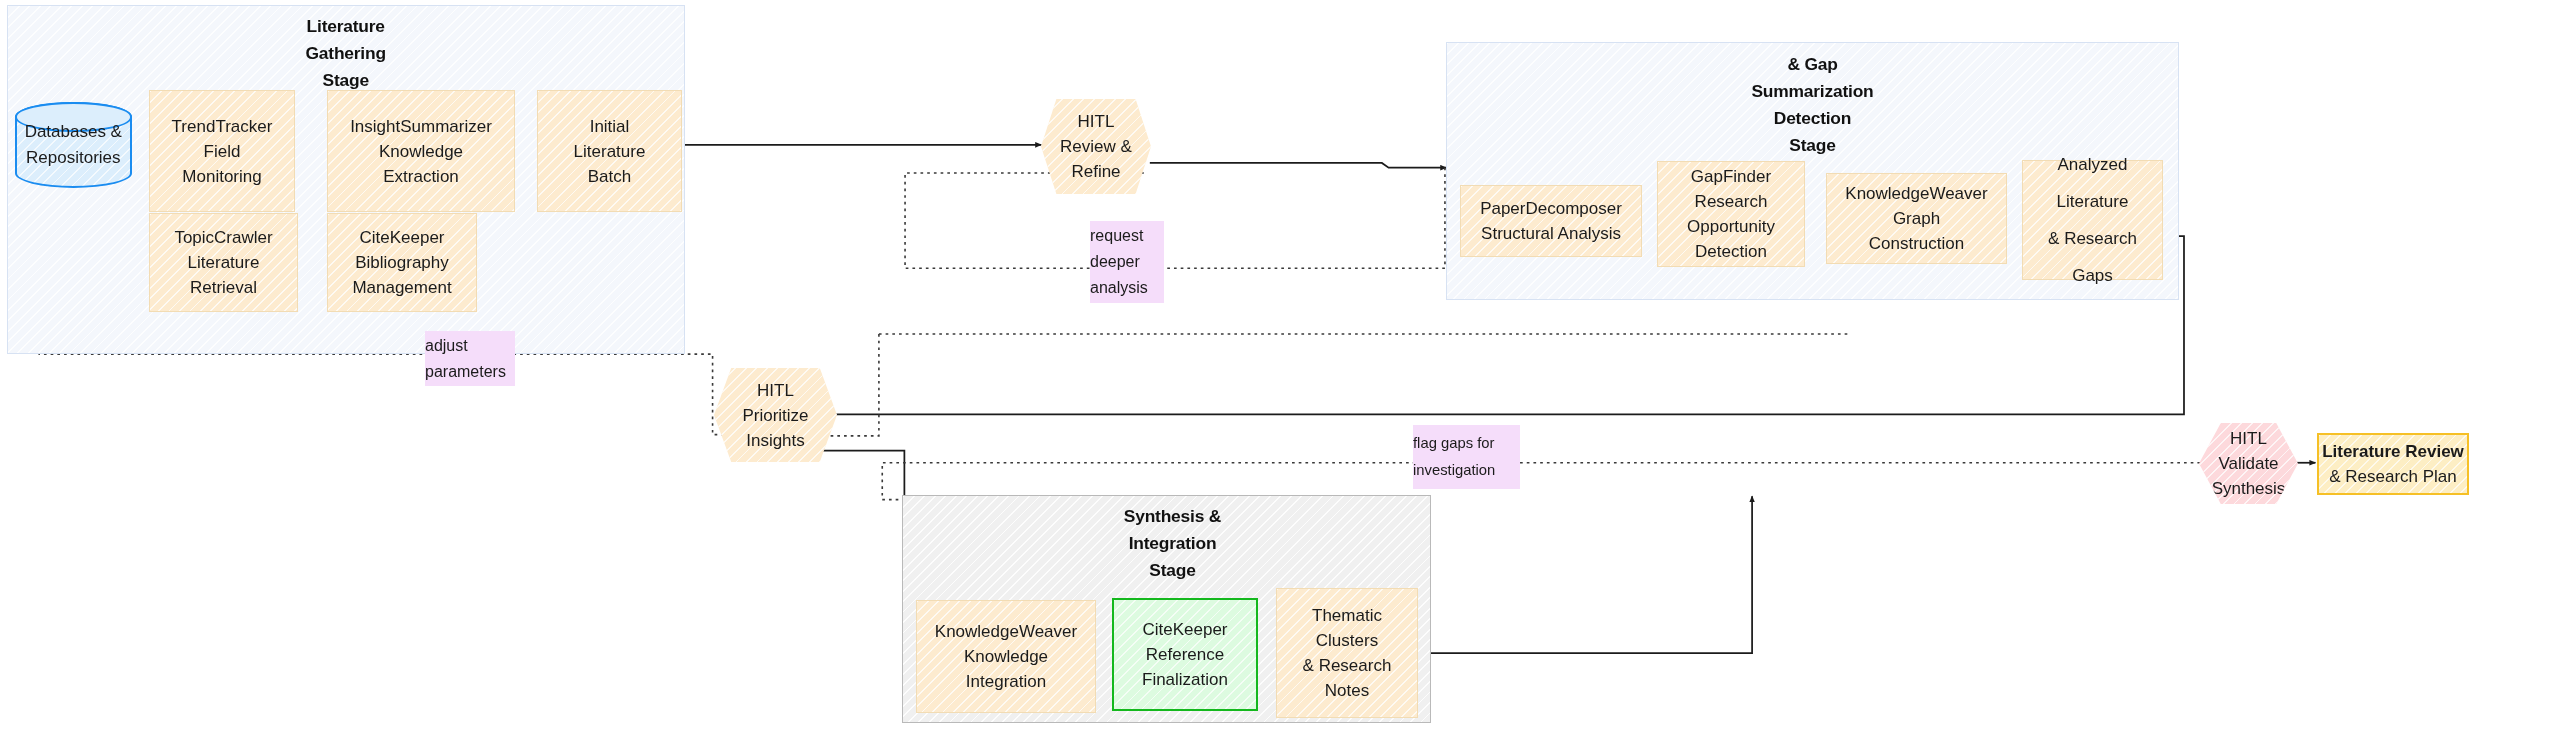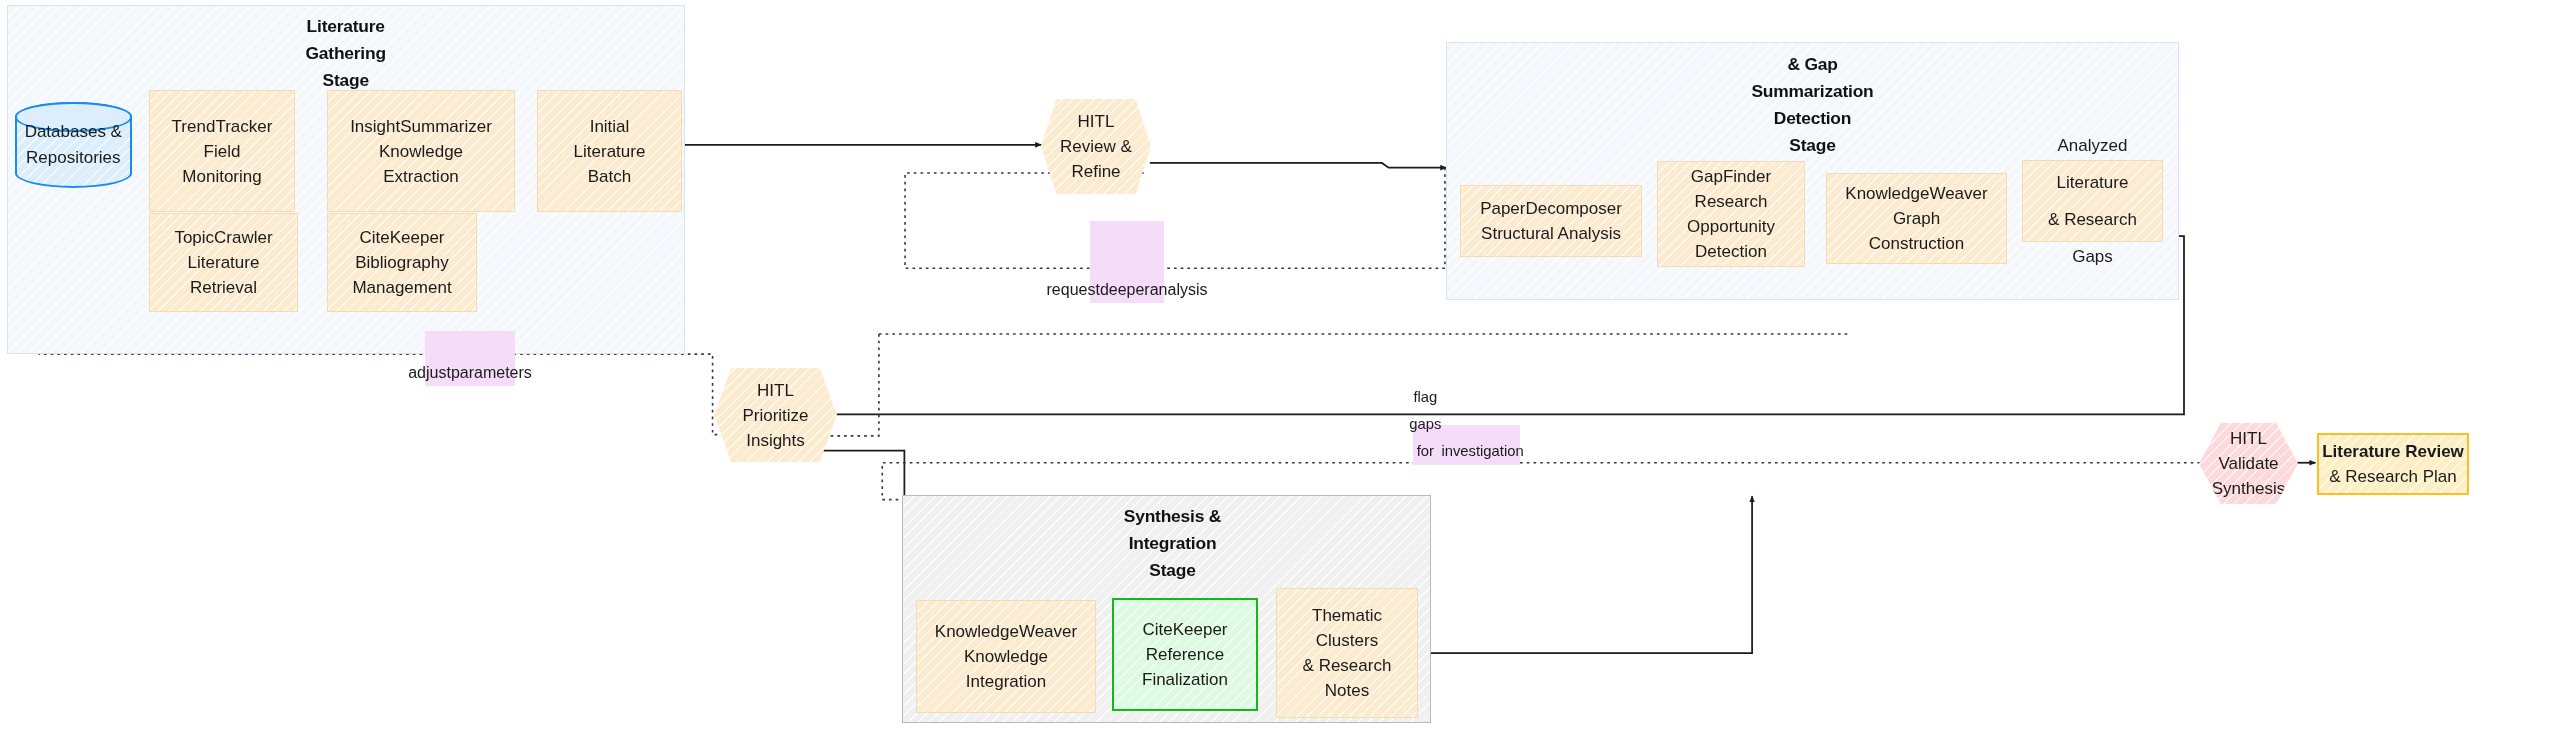--- a/index.html
+++ b/index.html
@@ -137,21 +137,22 @@
   
   .elabel {
     position: absolute;
     box-sizing: border-box;
     background: #f5ddfa;
     color: #1b1b1b;
     font-size: 16px;
     line-height: 26px;
     text-align: center;
     display: flex;
-    align-items: flex-end;
+    flex-direction: column;
+    align-items: flex-start;
     justify-content: center;
     z-index: 5;
   }
   .elabel.small { font-size: 14.8px; line-height: 27px; }
 </style>
 </head>
 <body>
 
 <div id="canvas">
 
@@ -292,21 +293,21 @@
     <div>Opportunity</div>
     <div>Detection</div>
   </div>
 
   <div class="node" style="left:1826px; top:173px; width:181px; height:91px;">
     <div>KnowledgeWeaver</div>
     <div>Graph</div>
     <div>Construction</div>
   </div>
 
-  <div class="node" style="left:2022px; top:160px; width:141px; height:82px;gap:12px;">
+  <div class="node" style="left:2022px; top:160px; width:141px; height:120px;gap:12px;">
     <div>Analyzed</div>
     <div>Literature</div>
     <div>&amp; Research</div>
     <div>Gaps</div>
   </div>
 
   <div class="hex" style="left:714px; top:368px; width:123px; height:94px;">
     <div>HITL</div>
     <div>Prioritize</div>
     <div>Insights</div>
@@ -337,21 +338,21 @@
     <div>Finalization</div>
   </div>
 
   <div class="node" style="left:1276px; top:588px; width:142px; height:130px;">
     <div>Thematic</div>
     <div>Clusters</div>
     <div>&amp; Research</div>
     <div>Notes</div>
   </div>
 
-  <div class="elabel small" style="left:1413px; top:425px; width:107px; height:40px;">
+  <div class="elabel small" style="left:1413px; top:425px; width:107px; height:64px;">
     <div>flag gaps for</div>
     <div>investigation</div>
   </div>
 
   <div class="hex pink" style="left:2199px; top:423px; width:99px; height:81px; border:0;">
     <div>HITL</div>
     <div>Validate</div>
     <div>Synthesis</div>
   </div>
 

